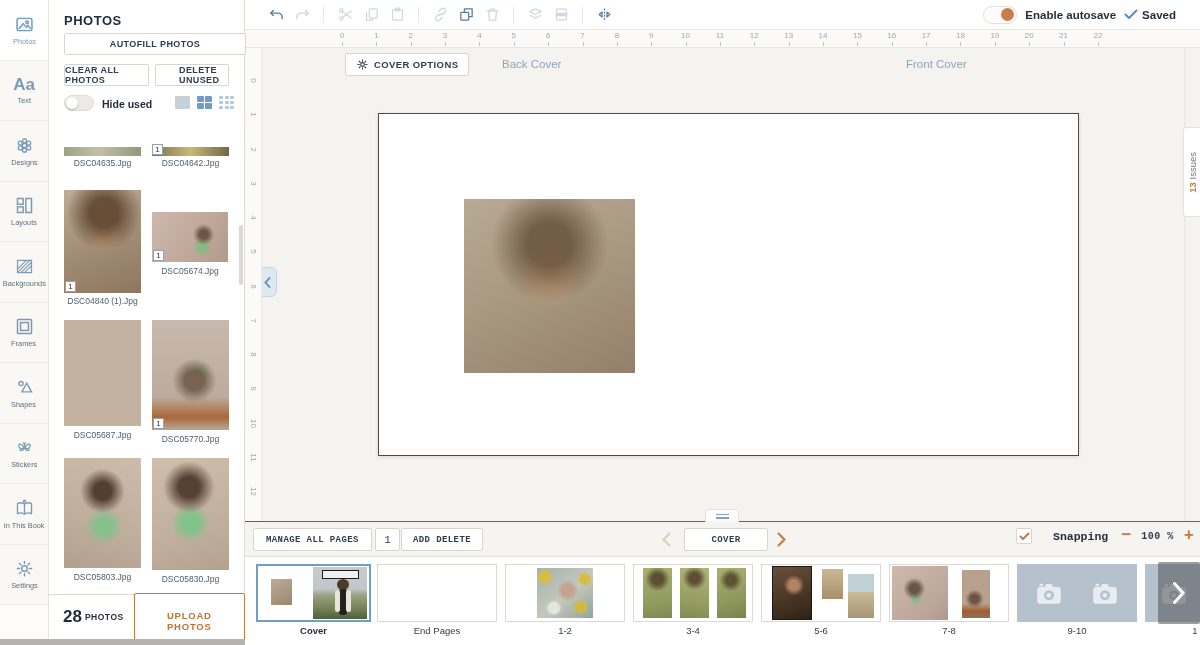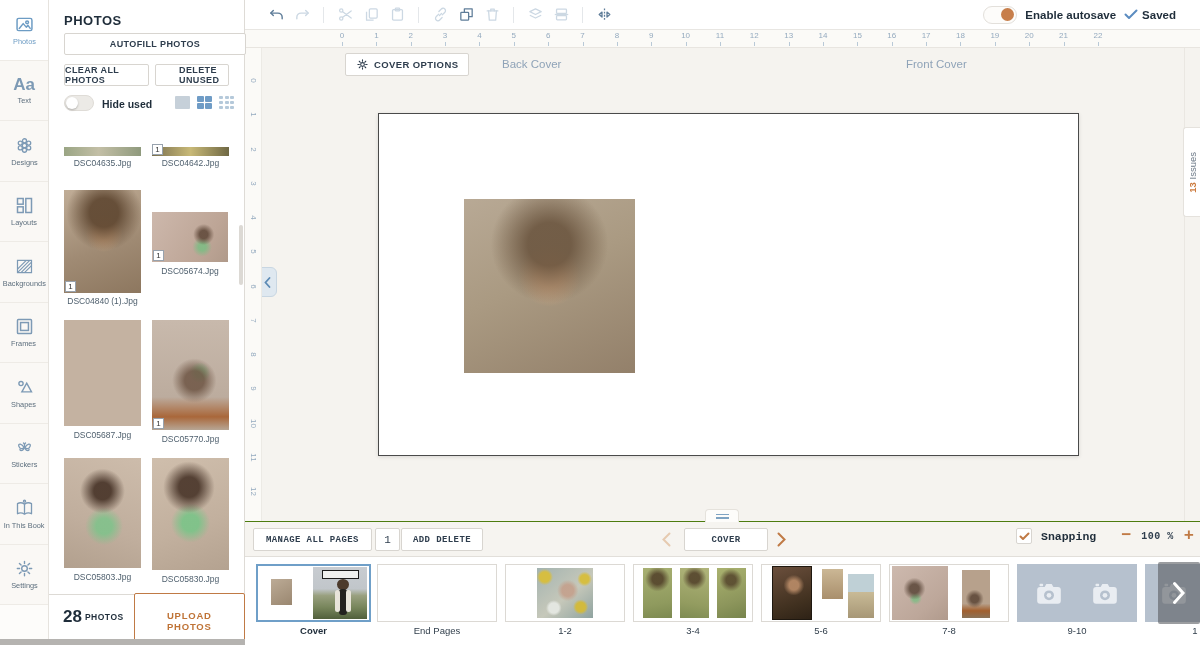--- a/index.html
+++ b/index.html
@@ -119,21 +119,21 @@
     flex-direction:column; align-items:center; justify-content:center; gap:2px; cursor:pointer; }
   #handle i { width:13px; height:1.5px; background:#7fa3c2; }
   #manage-btn { left:8px; top:6px; height:23px; padding:0 12px; }
   #page-input { position:absolute; left:130px; top:6px; width:25px; height:23px; border:1px solid #d8d5d0;
     border-radius:2px; text-align:center; font-size:11px; color:#2e3d4d; background:#fff; font-family:inherit; }
   #addspread-btn { left:156px; top:6px; height:23px; padding:0 11px; }
   .navchev { position:absolute; top:6px; width:18px; height:23px; display:flex; align-items:center; justify-content:center; cursor:pointer; }
   #prev-chev { left:412px; color:#e6cab0; }
   #next-chev { left:527px; color:#c07a45; }
   #cover-btn { left:439px; top:6px; width:84px; height:23px; }
-  #snap-wrap { position:absolute; left:771px; top:6px; display:flex; align-items:center; gap:9px; cursor:pointer; }
+  #snap-wrap { position:absolute; left:771px; top:6px; display:flex; align-items:center; gap:21px; cursor:pointer; }
   #snap-check { width:16px; height:16px; background:#fff; border:1px solid #d8d5d0; border-radius:2px;
     display:flex; align-items:center; justify-content:center; color:#c07a45; }
   .snap-lbl { font-size:11.5px; font-weight:bold; color:#1f2d3a; }
   #zoom-wrap { position:absolute; left:876px; top:6px; display:flex; align-items:center; gap:10px; }
   .zbtn { color:#c07a45; font-size:17px; font-weight:bold; cursor:pointer; line-height:16px; }
   .zval { font-size:10px; font-weight:bold; color:#2e3d4d; letter-spacing:.5px; }
 
   
   #strip { position:absolute; left:245px; top:556px; width:955px; height:89px; background:#fff;
     border-top:1px solid #e2dfda; overflow:hidden; }

